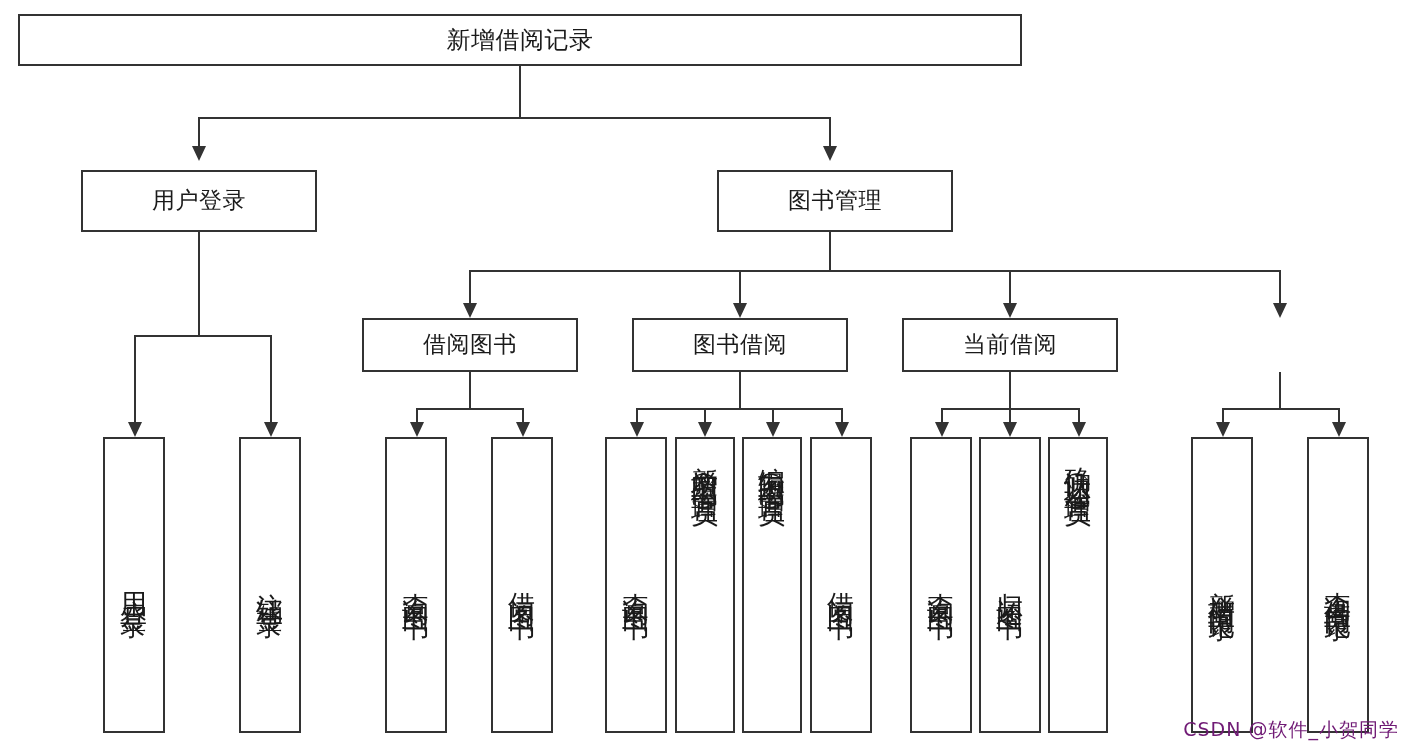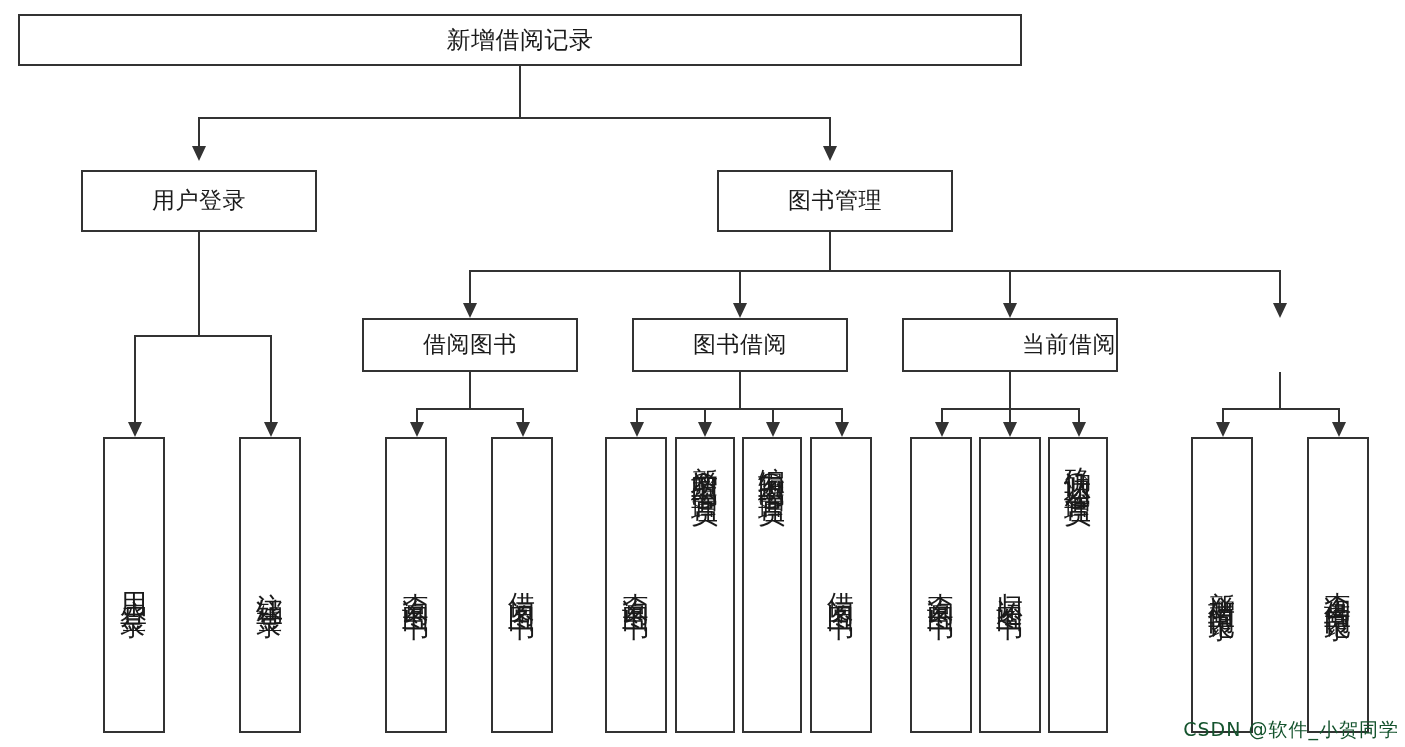--- a/index.html
+++ b/index.html
@@ -56,21 +56,21 @@
     border-left:7px solid transparent;
     border-right:7px solid transparent;
     border-top:15px solid #333333;
   }
 
   
   #watermark{
     position:absolute;
     right:6px;bottom:4px;
     font-size:19px;
-    color:#14532d;
+    color:#701a75;
     letter-spacing:1px;
     white-space:nowrap;
     pointer-events:none;
     font-family:"DejaVu Sans","Liberation Sans",sans-serif;
   }
 </style>
 </head>
 <body>
 
 <div id="diagram">
@@ -112,21 +112,21 @@
   <div class="arrow" style="left:1003px;top:303px;"></div>
   <div class="conn v" style="left:1279px;top:270px;height:33px;"></div>
   <div class="arrow" style="left:1273px;top:303px;"></div>
 
   <div class="node horiz" style="left:362px;top:318px;width:216px;height:54px;">
     <span class="label">借阅图书</span>
   </div>
   <div class="node horiz" style="left:632px;top:318px;width:216px;height:54px;">
     <span class="label">图书借阅</span>
   </div>
-  <div class="node horiz" style="left:902px;top:318px;width:216px;height:54px;justify-content:flex-end;">
+  <div class="node horiz" style="left:902px;top:318px;width:216px;height:54px;">
     <span class="label">当前借阅</span>
   </div>
 
   <div class="conn v" style="left:469px;top:372px;height:36px;"></div>
   <div class="conn h" style="left:416px;top:408px;width:107px;"></div>
   <div class="conn v" style="left:416px;top:408px;height:14px;"></div>
   <div class="arrow" style="left:410px;top:422px;"></div>
   <div class="conn v" style="left:522px;top:408px;height:14px;"></div>
   <div class="arrow" style="left:516px;top:422px;"></div>
 

